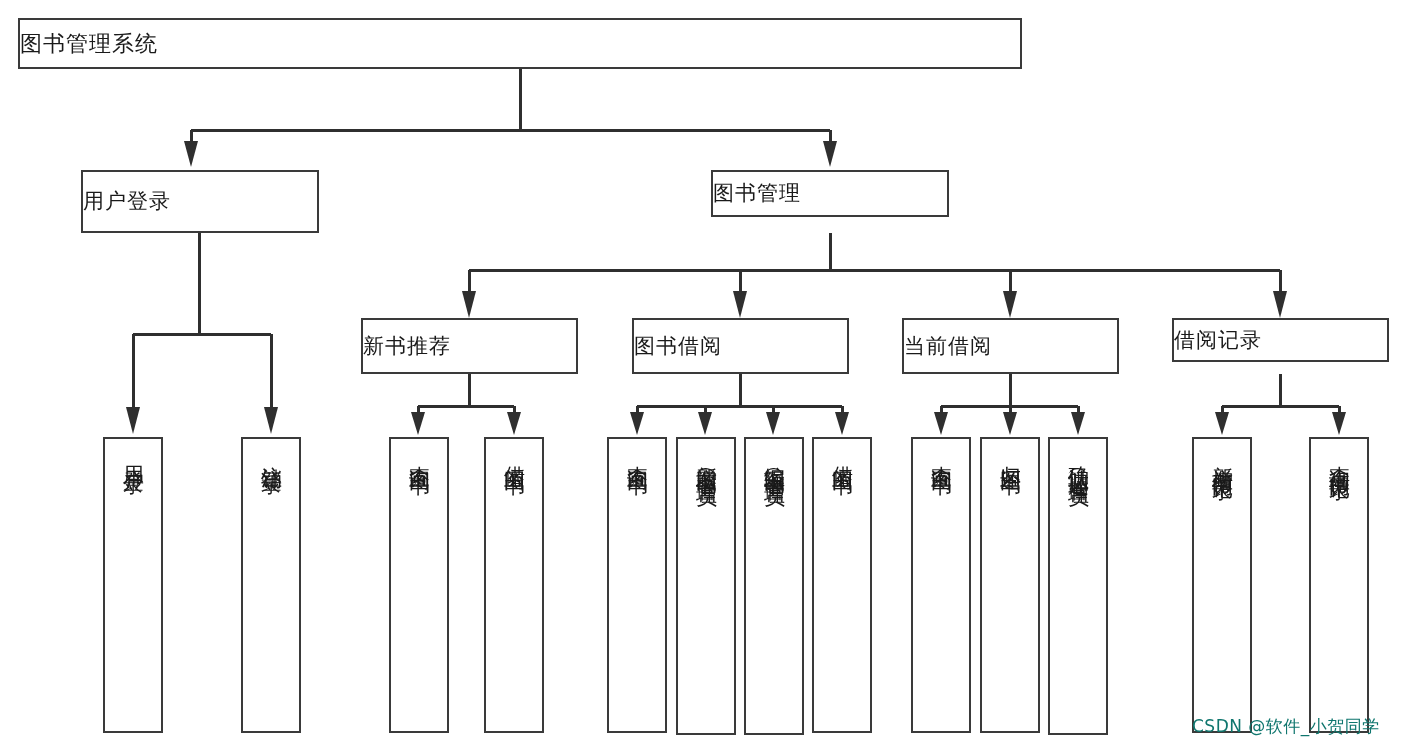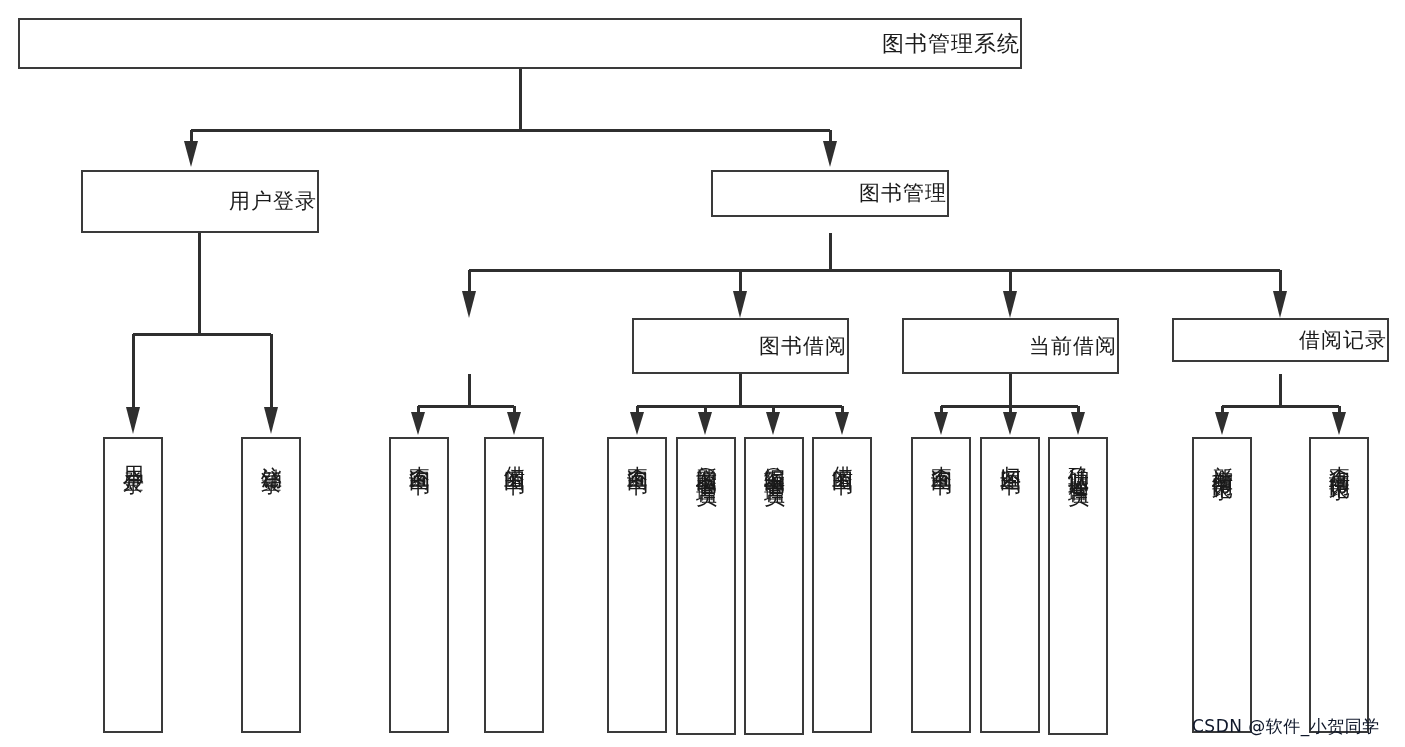--- a/index.html
+++ b/index.html
@@ -25,21 +25,21 @@
     height: 747px;
     pointer-events: none;
   }
   .node {
     position: absolute;
     box-sizing: border-box;
     background: #ffffff;
     border: 2px solid #3a3a3a;
     display: flex;
     align-items: center;
-    justify-content: flex-end;
+    justify-content: flex-start;
     color: #1a1a1a;
   }
   .node .label {
     display: block;
     text-align: center;
     line-height: 1.18;
     letter-spacing: 1px;
   }
   .node.horiz .label {
     writing-mode: horizontal-tb;
@@ -53,21 +53,21 @@
     writing-mode: vertical-rl;
     text-orientation: upright;
     font-size: 21px;
     letter-spacing: 3px;
     white-space: nowrap;
     margin: 0 auto;
   }
   #root-node .label { font-size: 22px; }
   .watermark {
     position: absolute;
-    color: #0f172a;
+    color: #0f766e;
     font-size: 17px;
     letter-spacing: 0.5px;
     white-space: nowrap;
     font-family: "DejaVu Sans", "Liberation Sans", sans-serif;
   }
 </style>
 </head>
 <body>
 
 <div id="canvas">
@@ -155,20 +155,23 @@
   </div>
 
   <div class="node horiz" style="left:81px; top:170px; width:238px; height:63px;">
     <span class="label">用户登录</span>
   </div>
 
   <div class="node horiz" style="left:711px; top:170px; width:238px; height:47px;">
     <span class="label">图书管理</span>
   </div>
 
+  <div class="node horiz" style="left:361px; top:318px; width:217px; height:56px;">
+    <span class="label">新书推荐</span>
+  </div>
 
   <div class="node horiz" style="left:902px; top:318px; width:217px; height:56px;">
     <span class="label">当前借阅</span>
   </div>
 
   <div class="node horiz" style="left:632px; top:318px; width:217px; height:56px;">
     <span class="label">图书借阅</span>
   </div>
 
   <div class="node horiz" style="left:1172px; top:318px; width:217px; height:44px;">

